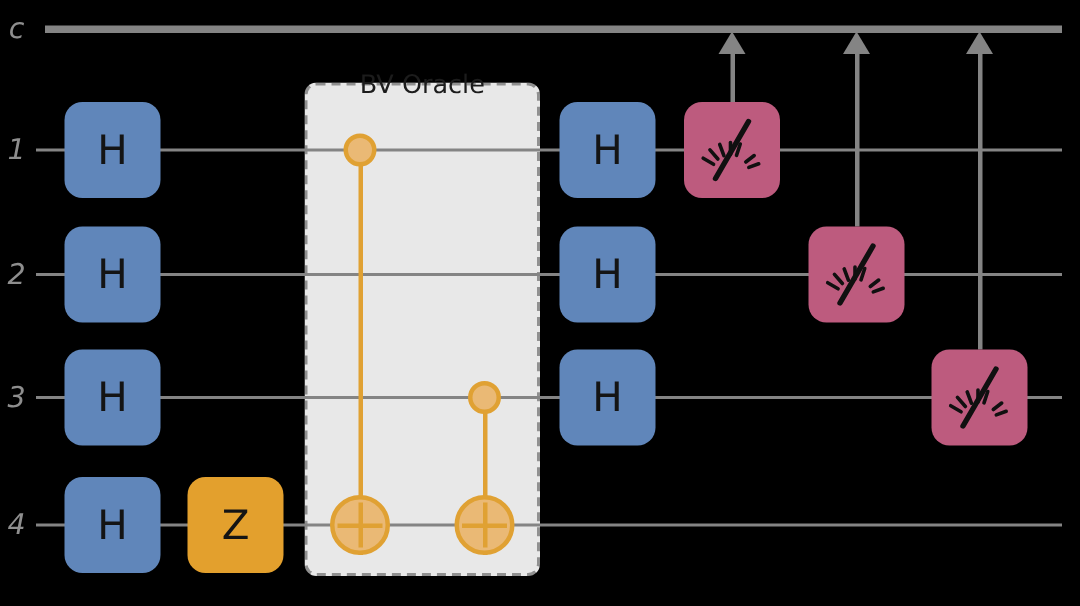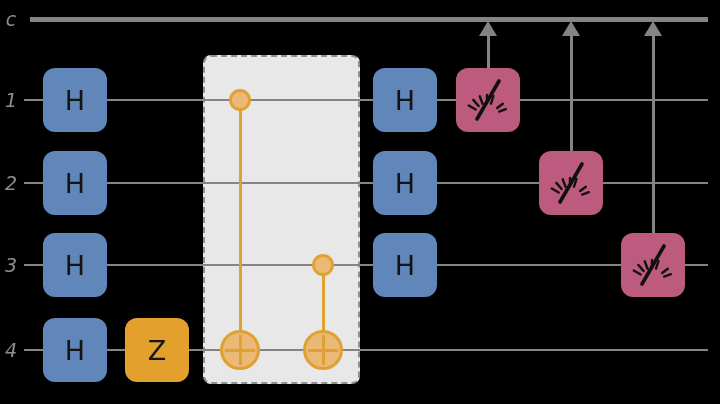--- a/index.html
+++ b/index.html
@@ -120,20 +120,21 @@
 
   <div class="target tgt1">
     <div class="hbar"></div>
     <div class="vbar"></div>
   </div>
   <div class="target tgt2">
     <div class="hbar"></div>
     <div class="vbar"></div>
   </div>
 
+  <div class="oracle-label">BV Oracle</div>
 
   <div class="gate blue colB rowq1">
       <span>H</span>
     </div>
   <div class="gate blue colB rowq2">
       <span>H</span>
     </div>
   <div class="gate blue colB rowq3">
       <span>H</span>
     </div>

